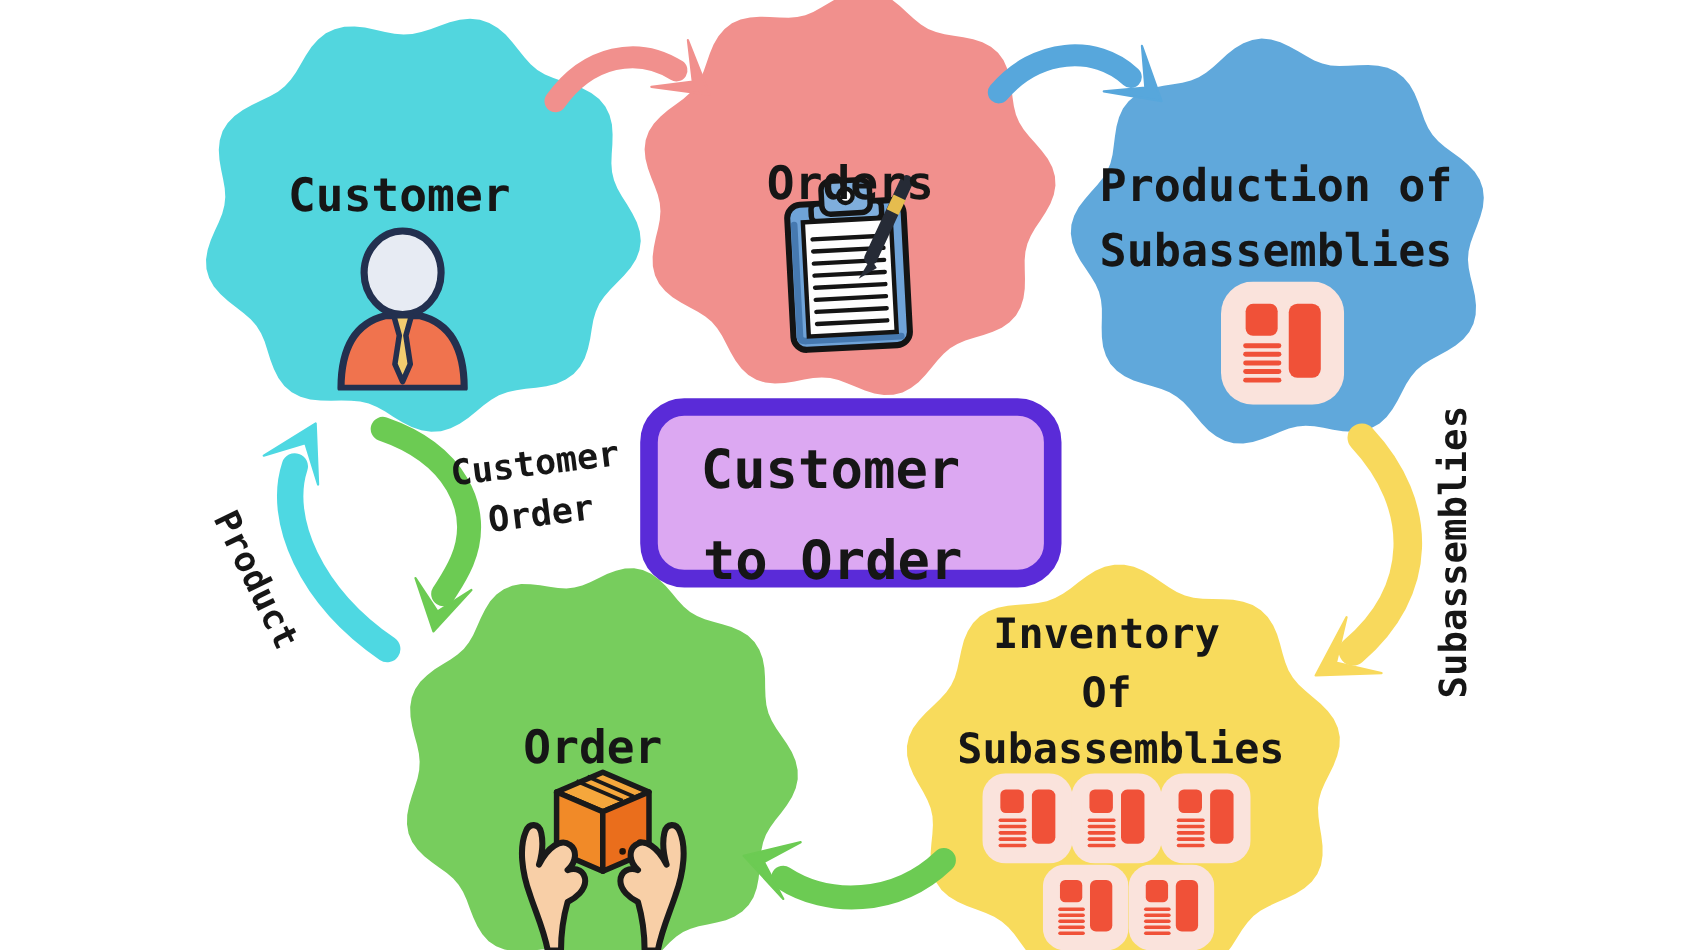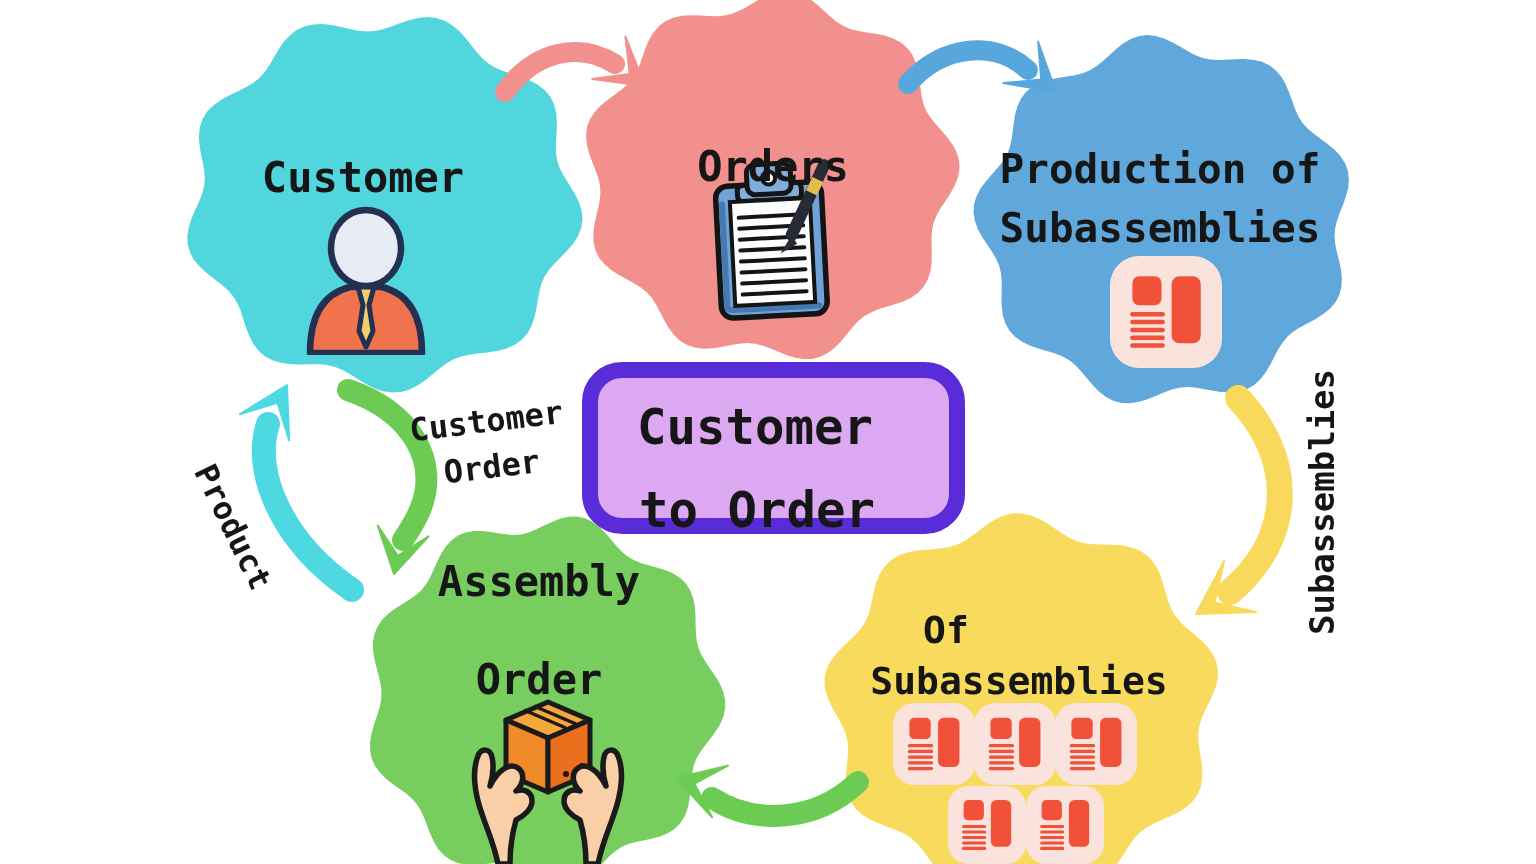--- a/index.html
+++ b/index.html
@@ -55,24 +55,24 @@
   <div class="lbl fs49" style="left:755px;top:427px;">Customer</div>
   <div class="lbl fs49" style="left:757px;top:486px;margin-top:24px;">to Order</div>
 
   <div class="lbl fs42" style="left:363px;top:178px;">Customer</div>
 
   <div class="lbl fs42" style="left:773px;top:119px;margin-top:48px;">Orders</div>
 
   <div class="lbl fs41" style="left:1160px;top:169px;text-align:right;">Production of</div>
   <div class="lbl fs41" style="left:1160px;top:228px;">Subassemblies</div>
 
-  <div class="lbl fs38" style="left:946px;top:630px;text-align:right;">Of</div>
+  <div class="lbl fs38" style="left:1006px;top:576px;">Inventory</div>
+  <div class="lbl fs38" style="left:1006px;top:630px;text-align:right;">Of</div>
   <div class="lbl fs38" style="left:1019px;top:681px;">Subassemblies</div>
 
-  <div class="lbl fs42" style="left:539px;top:582px;">Assembly</div>
   <div class="lbl fs42" style="left:539px;top:680px;">Order</div>
 
   <div class="lbl fs32 rot-co" style="left:489px;top:444px;">
     <div>Customer</div>
     <div>Order</div>
   </div>
   <div class="lbl fs32 rot-prod" style="left:233px;top:527px;">Product</div>
   <div class="lbl fs34 rot-sub" style="left:1322px;top:502px;">Subassemblies</div>
 
   <svg class="icon" style="left:288px;top:203px;" width="156" height="152" viewBox="0 0 156 152">

